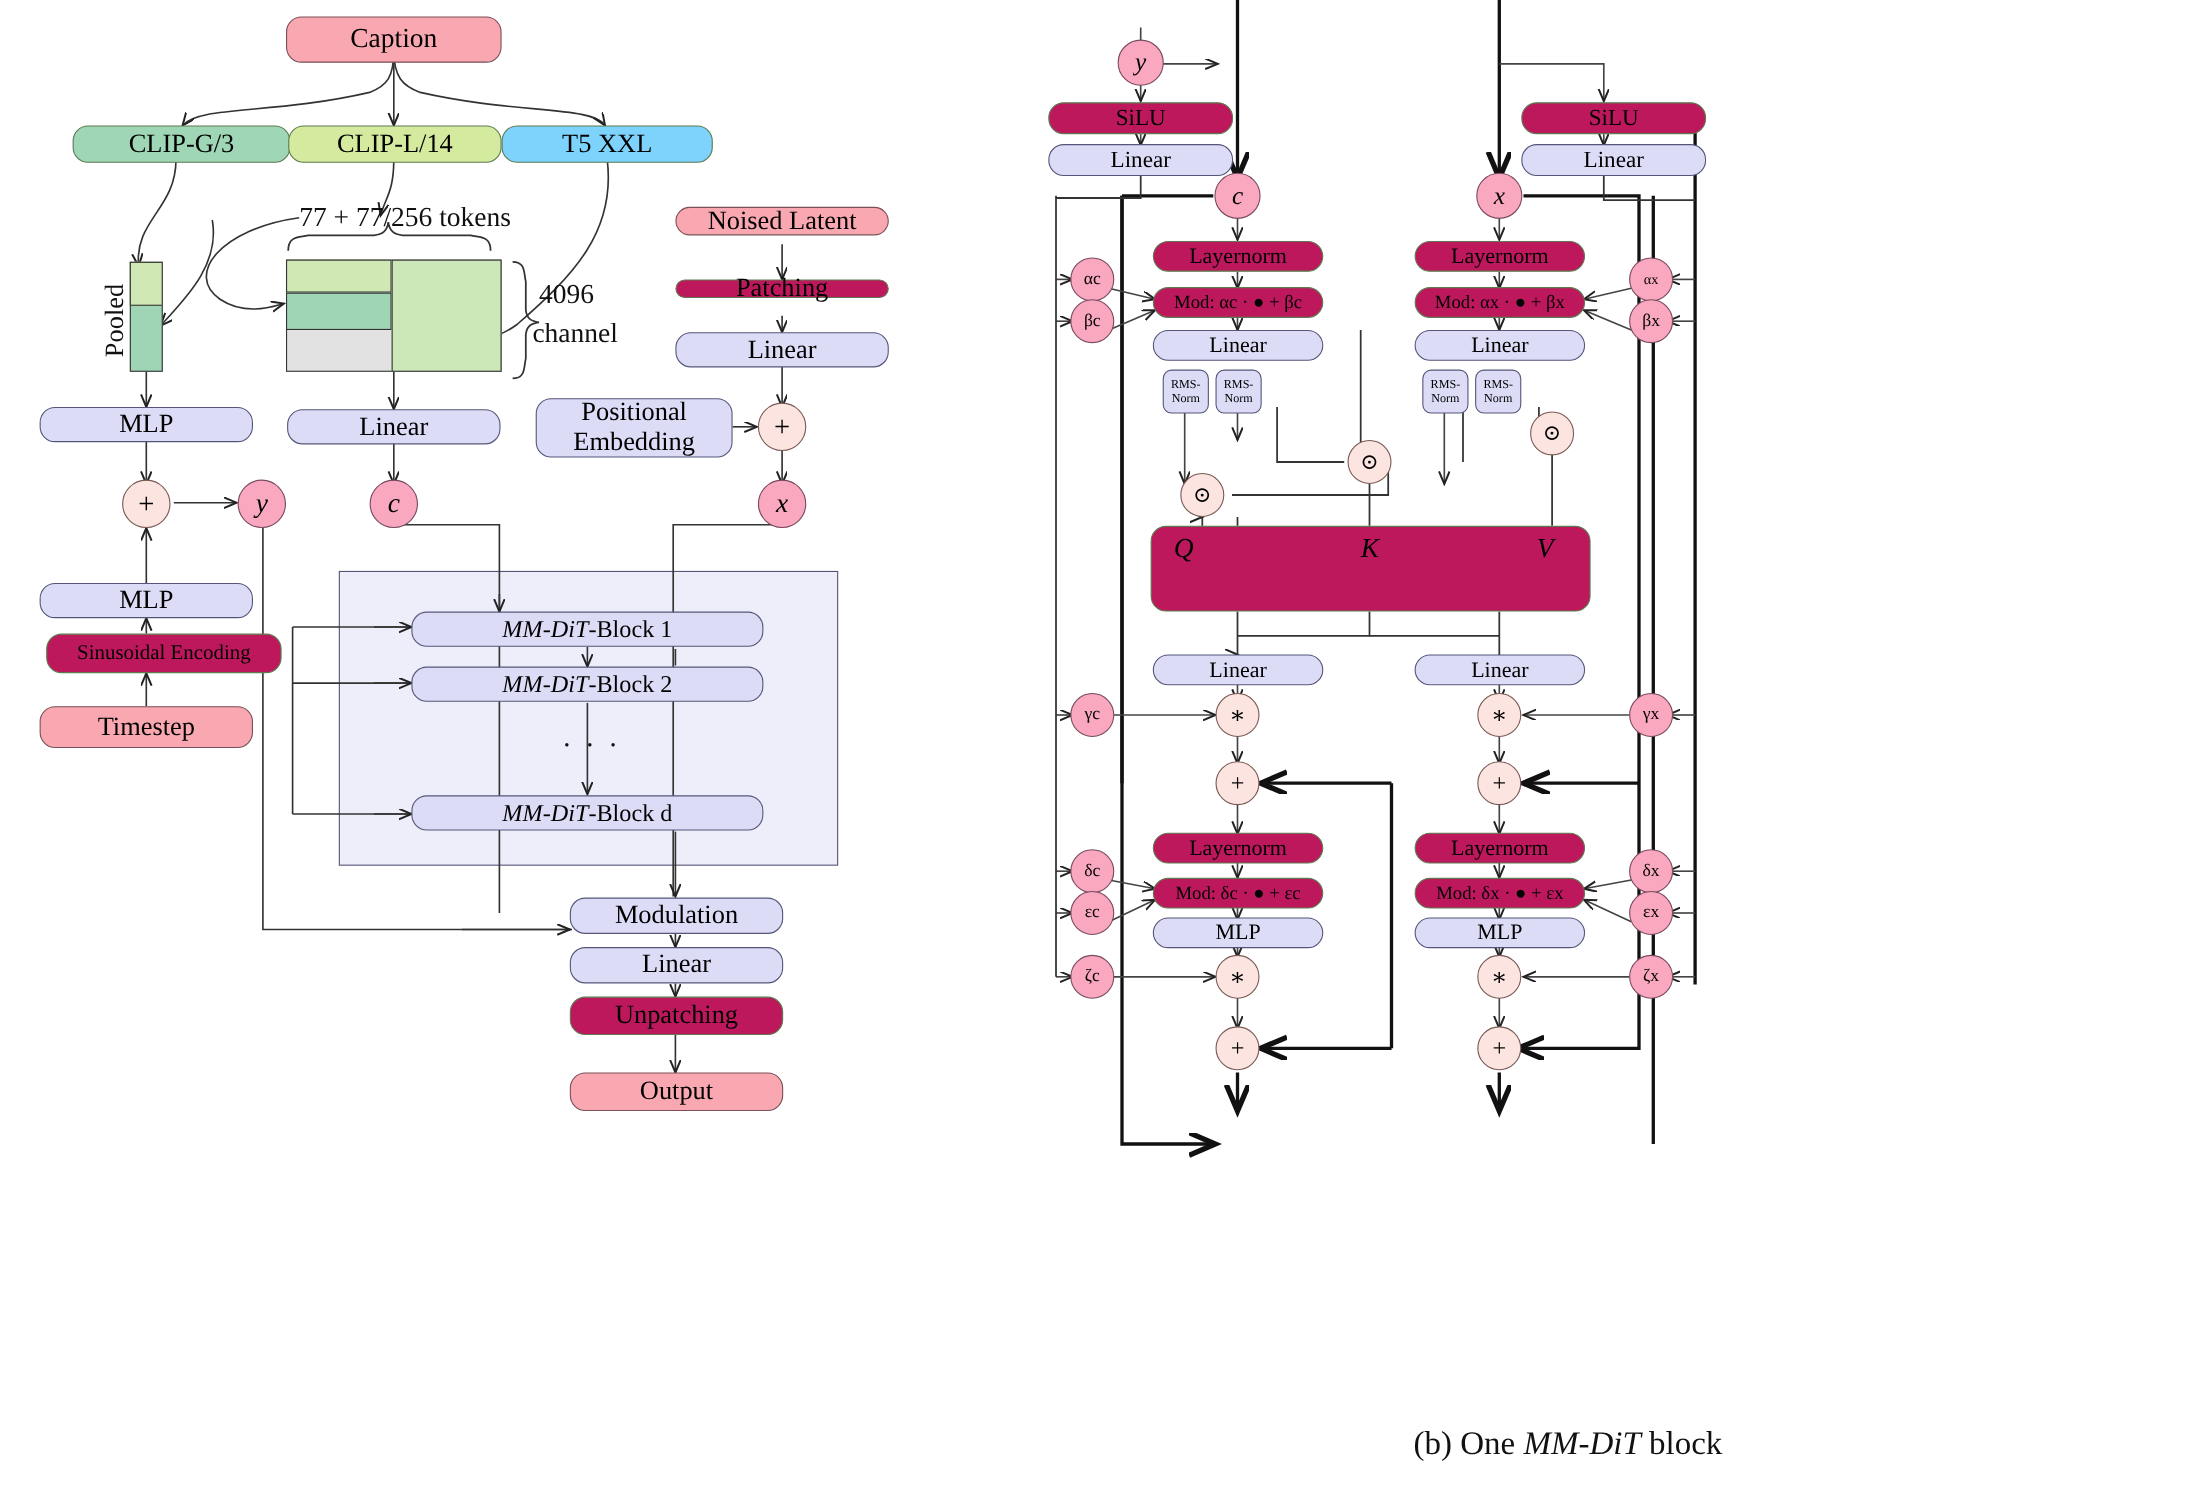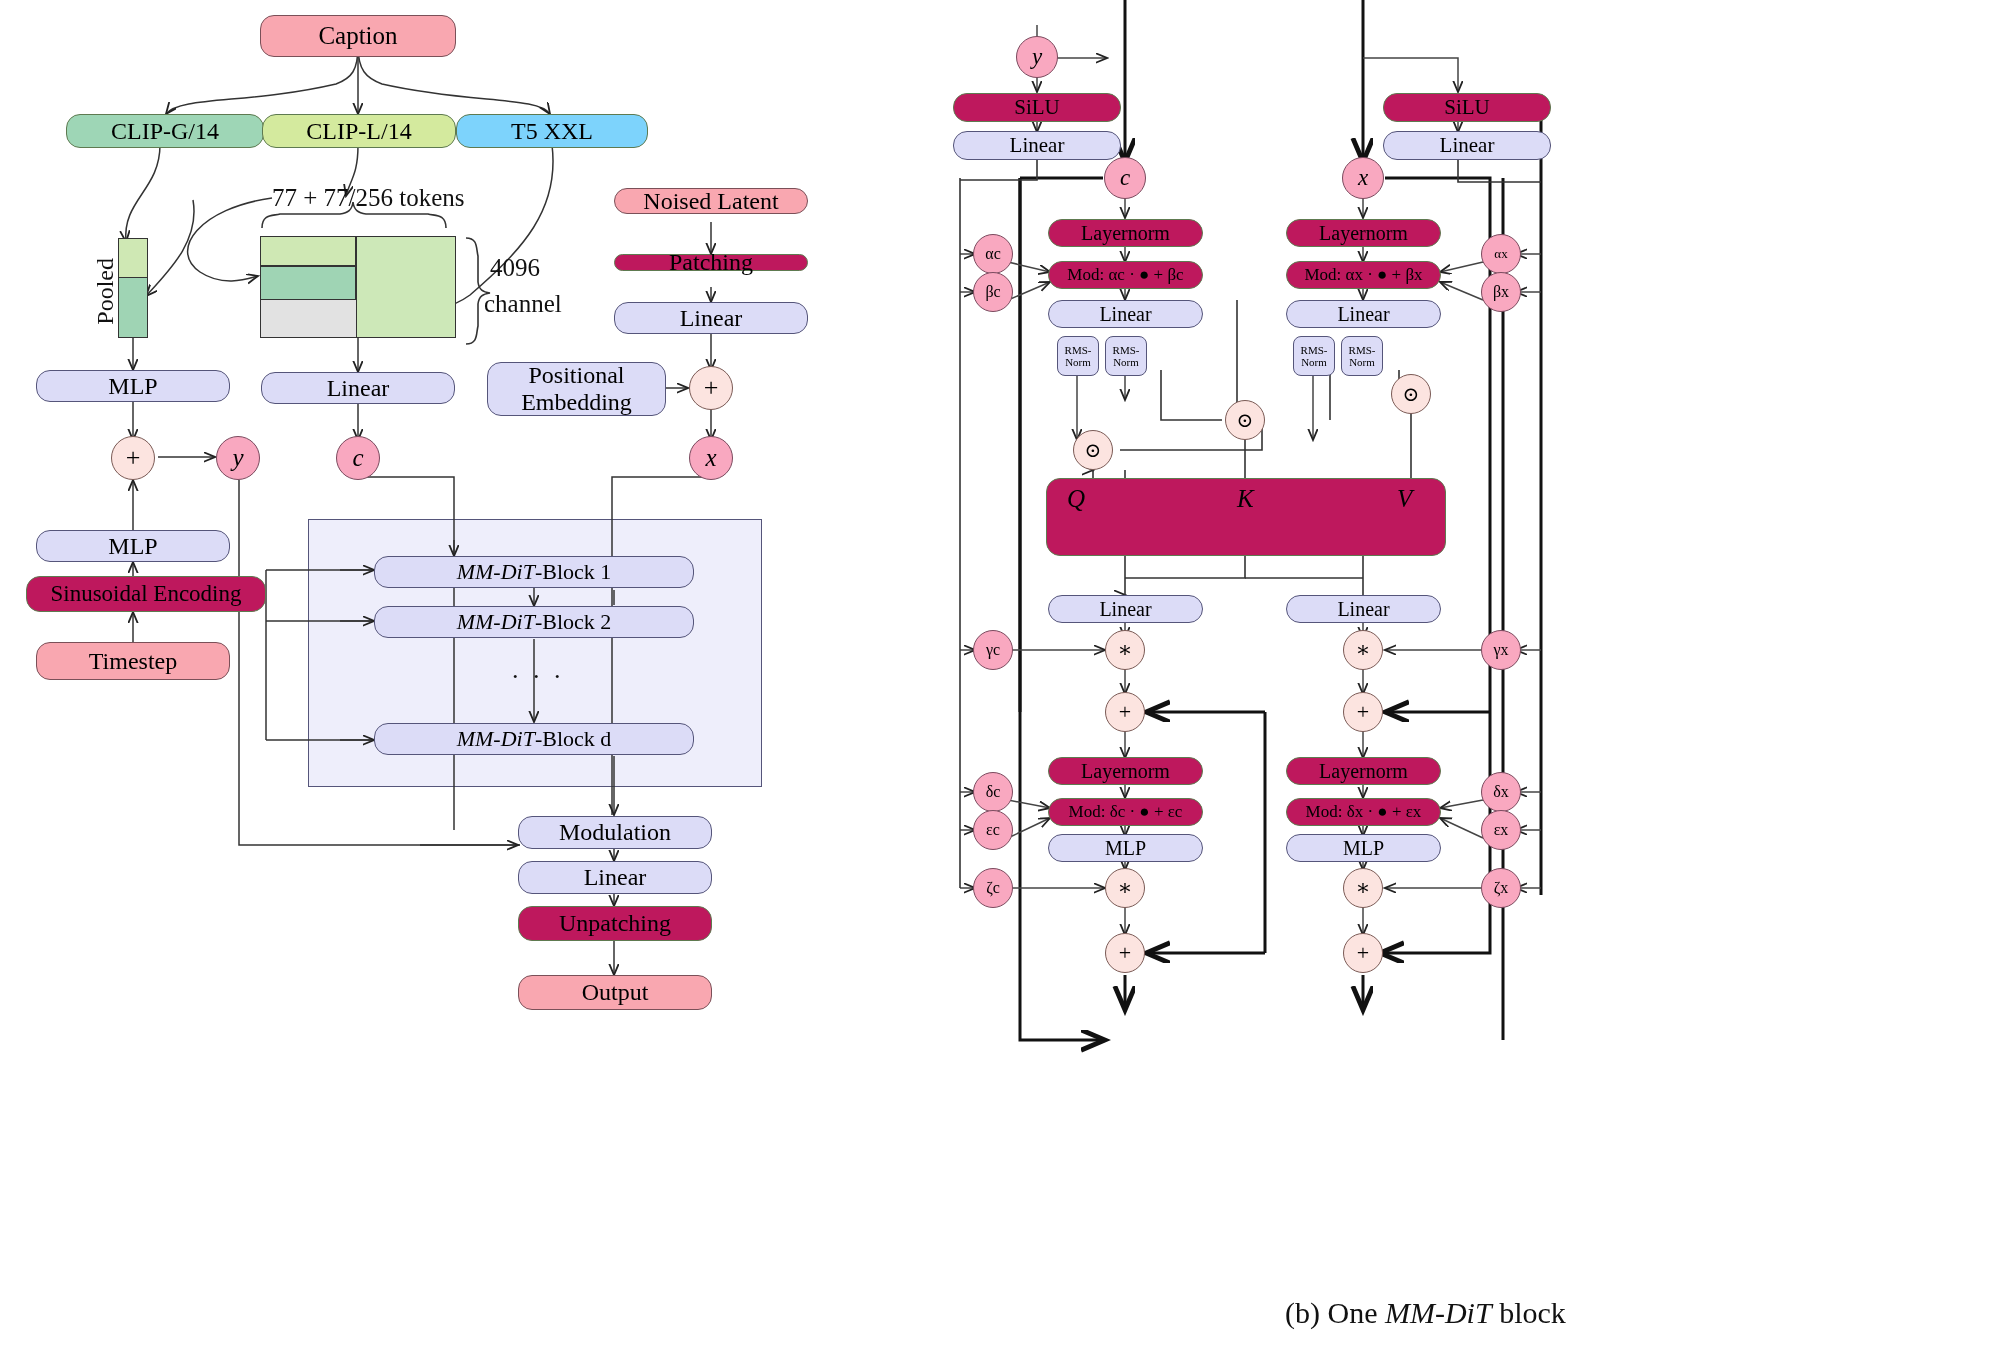--- a/index.html
+++ b/index.html
@@ -110,21 +110,21 @@
       <path d="M614,849 L614,861"></path>
       <path d="M614,894 L614,906"></path>
       <path d="M614,940 L614,975"></path>
     </g>
   </svg>
 
   <div class="panelbox" style="left:308px;top:519px;width:452px;height:266px;"></div>
 
   <div class="node rr pink" style="left:260px;top:15px;width:196px;height:42px;font-size:25px;">Caption</div>
 
-  <div class="node rr green" style="left:66px;top:114px;width:198px;height:34px;font-size:24px;background:#9ed6b6;">CLIP-G/14</div>
+  <div class="node rr green" style="left:66px;top:114px;width:198px;height:34px;font-size:24px;background:#9ed6b6;">CLIP-G/3</div>
   <div class="node rr green" style="left:262px;top:114px;width:194px;height:34px;font-size:24px;background:#d4ea9e;">CLIP-L/14</div>
   <div class="node rr green" style="left:456px;top:114px;width:192px;height:34px;font-size:24px;background:#7dd3fc;">T5 XXL</div>
 
   <div class="lbl" style="left:272px;top:184px;font-size:25px;">77 + 77/256 tokens</div>
   <div class="lbl" style="left:490px;top:254px;font-size:25px;">4096</div>
   <div class="lbl" style="left:484px;top:290px;font-size:25px;">channel</div>
   <div class="lbl vert" style="left:92px;top:258px;font-size:24px;">Pooled</div>
 
   <div class="matrix" style="left:118px;top:238px;width:30px;height:100px;background:#9fd4b4;"></div>
   <div class="matrix" style="left:118px;top:238px;width:30px;height:40px;background:#cfe8b4;border-width:1.6px;"></div>
@@ -143,21 +143,21 @@
 
   <div class="node rr blue" style="left:36px;top:370px;width:194px;height:32px;font-size:24px;">MLP</div>
   <div class="node rr blue" style="left:261px;top:372px;width:194px;height:32px;font-size:24px;">Linear</div>
 
   <div class="node op" style="left:111px;top:436px;width:44px;height:44px;font-size:26px;">+</div>
   <div class="node circ it" style="left:216px;top:436px;width:44px;height:44px;font-size:25px;">y</div>
   <div class="node circ it" style="left:336px;top:436px;width:44px;height:44px;font-size:25px;">c</div>
   <div class="node circ it" style="left:689px;top:436px;width:44px;height:44px;font-size:25px;">x</div>
 
   <div class="node rr blue" style="left:36px;top:530px;width:194px;height:32px;font-size:24px;">MLP</div>
-  <div class="node rr green-l" style="left:26px;top:576px;width:240px;height:36px;font-size:23px;">Sinusoidal Encoding</div>
+  <div class="node rr green-l" style="left:42px;top:576px;width:214px;height:36px;font-size:19px;">Sinusoidal Encoding</div>
   <div class="node rr pink" style="left:36px;top:642px;width:194px;height:38px;font-size:24px;">Timestep</div>
 
   <div class="node rr pink" style="left:614px;top:188px;width:194px;height:26px;font-size:24px;">Noised Latent</div>
   <div class="node rr green-l" style="left:614px;top:254px;width:194px;height:17px;font-size:24px;">Patching</div>
   <div class="node rr blue" style="left:614px;top:302px;width:194px;height:32px;font-size:24px;">Linear</div>
   <div class="node rr blue" style="left:487px;top:362px;width:179px;height:54px;font-size:24px;flex-direction:column;">
     <span>Positional</span>
     <span>Embedding</span>
   </div>
   <div class="node op" style="left:689px;top:366px;width:44px;height:44px;font-size:26px;">+</div>

